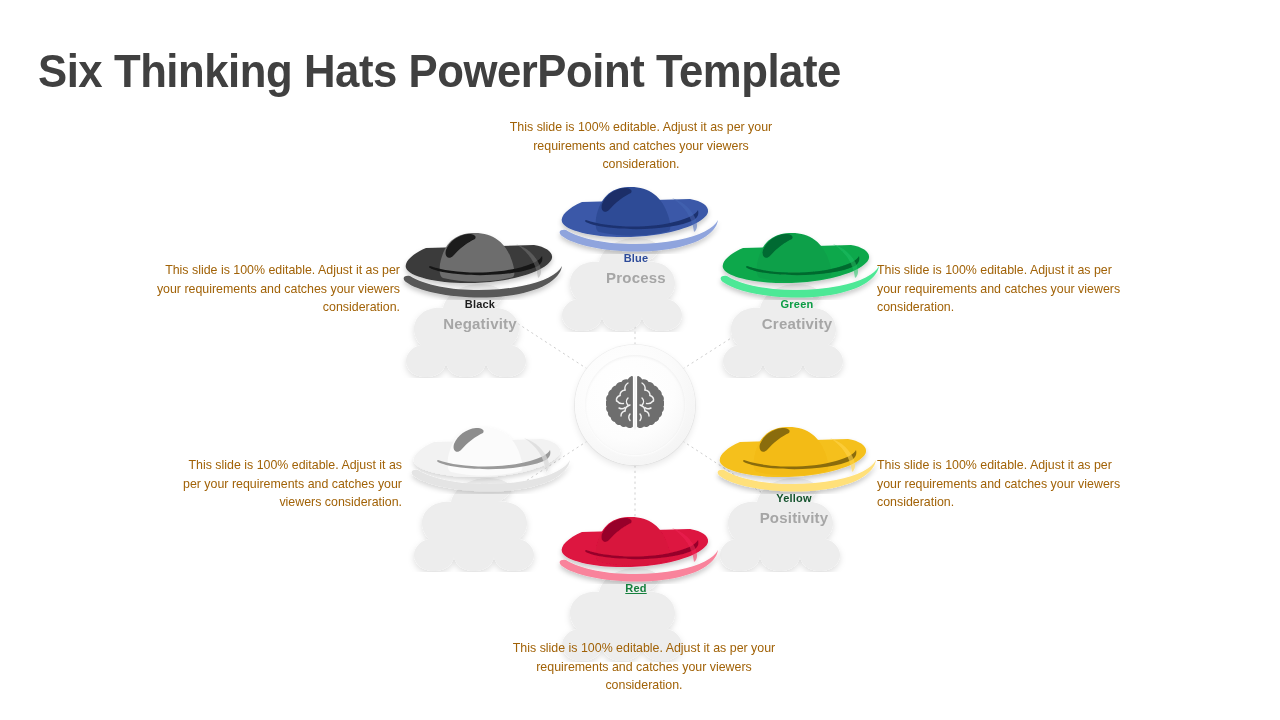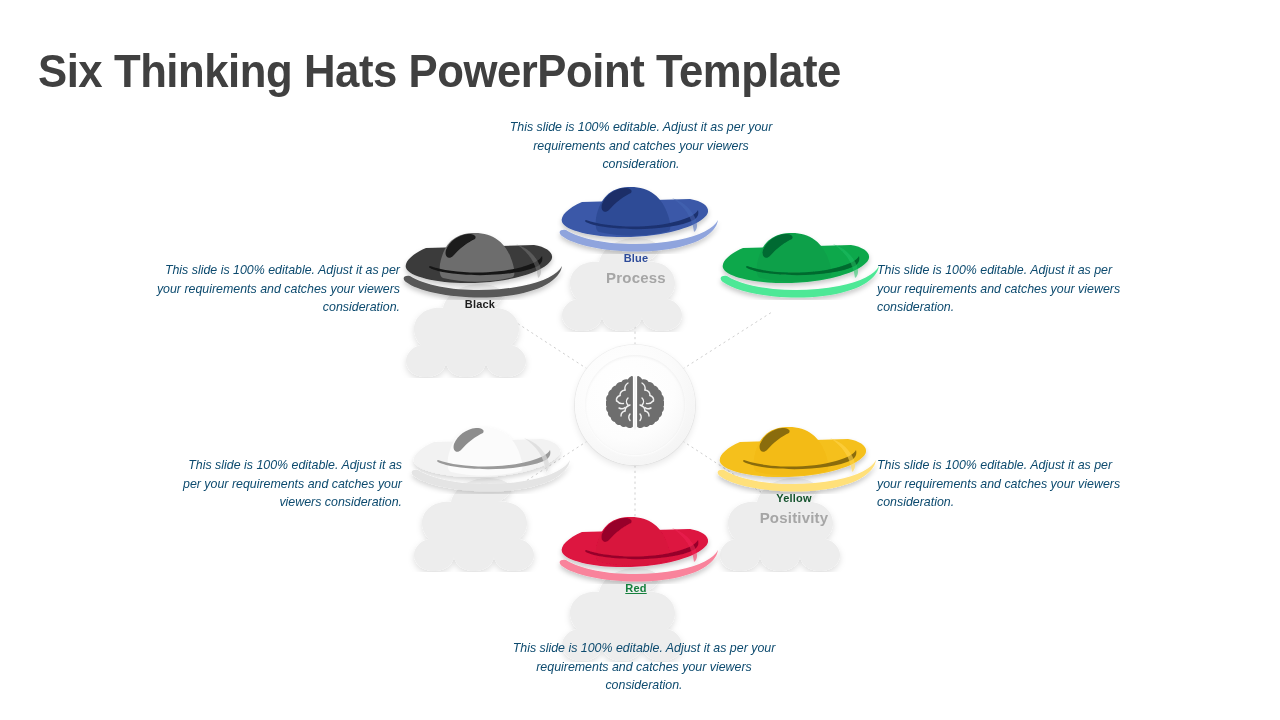--- a/index.html
+++ b/index.html
@@ -16,22 +16,22 @@
     font-size:47px;line-height:58px;font-weight:bold;
     color:#404040;letter-spacing:-0.5px;
     transform:scaleX(0.93);transform-origin:left center;
     white-space:nowrap;
   }
 
   
   .desc{
     position:absolute;
     font-family:"Liberation Sans","DejaVu Sans",sans-serif;
-    font-style:italic;font-size:12.4px;line-height:18.5px;
-    color:#0c4a6e;
+    font-size:12.4px;line-height:18.5px;
+    color:#a16207;
   }
   .desc-top   {left:495px;top:118px;width:292px;text-align:center;}
   .desc-left1 {left:138px;top:261px;width:262px;text-align:right;}
   .desc-left2 {left:170px;top:456px;width:232px;text-align:right;}
   .desc-right1{left:877px;top:261px;width:250px;text-align:left;}
   .desc-right2{left:877px;top:456px;width:250px;text-align:left;}
   .desc-bot   {left:498px;top:639px;width:292px;text-align:center;}
 
   
   .spokes{position:absolute;left:0;top:0;width:1280px;height:720px;}
@@ -118,20 +118,34 @@
           <path fill="#2f4b96" d="M44 36c4-20 14-30 32-31 20-1 34 9 40 28 3 9 3 14 1 16-20 6-50 6-70 1-3-1-4-6-3-14z"></path>
           <path fill="#1b2f68" d="M50 22c4-9 12-15 22-16 6 0 9 2 7 5-7 3-16 10-22 17-4 4-9 1-7-6z"></path>
           <path fill="#1d3270" d="M34 38c22 8 64 9 92 1 11-3 18-7 20-11 1 4 0 7-4 10-20 10-70 12-100 5-7-2-11-4-8-5z"></path>
           <path fill="#4766b5" opacity="0.55" d="M120 16c12 4 20 12 24 22 2 6 1 10-2 12-2-16-10-26-22-34z"></path>
         </g>
       </svg>
     </div>
   </div>
 
   <div class="node" id="node-green">
+    <div class="cloud">
+      <svg width="196" height="98" viewBox="0 0 196 98" xmlns="http://www.w3.org/2000/svg">
+        <defs>
+            <filter id="csg" x="-20%" y="-20%" width="140%" height="150%">
+          <feDropShadow dx="0" dy="3" stdDeviation="3" flood-color="#000" flood-opacity="0.13"></feDropShadow>
+            </filter>
+          </defs>
+        <path filter="url(#csg)" fill="#ededed" d="M98 4c-20 0-34 11-37 24-16-2-29 8-29 21 0 6 3 12 7 16-9 2-15 9-15 16 0 9 9 16 20 16s20-7 20-16c0 9 9 16 20 16s20-7 20-16c0 9 9 16 20 16s20-7 20-16c0-7-6-14-15-16 5-4 8-10 8-16 0-13-13-23-29-21C132 15 118 4 98 4z"></path>
+      </svg>
+      <div class="cloud-text">
+        <div class="c-title" style="color: rgb(10, 156, 67);">Green</div>
+        <div class="c-sub">Creativity</div>
+      </div>
+    </div>
     <div class="hat">
       <svg width="172" height="72" viewBox="0 0 172 72" xmlns="http://www.w3.org/2000/svg">
         <defs>
             <filter id="hsg" x="-15%" y="-15%" width="135%" height="145%">
           <feDropShadow dx="0" dy="3" stdDeviation="2.5" flood-color="#000" flood-opacity="0.22"></feDropShadow>
             </filter>
           </defs>
         <g filter="url(#hsg)">
           <path fill="#4ee896" d="M14 48c22 14 72 18 112 10 22-4 36-12 40-20-2 14-22 26-56 30-40 5-86-3-100-14-4-3-3-7 4-6z"></path>
           <path fill="#0aa84c" d="M30 20c-14 6-22 14-20 20 4 11 48 19 92 13 30-4 52-14 54-23 1-6-6-11-18-13z"></path>
@@ -149,20 +163,21 @@
       <svg width="196" height="98" viewBox="0 0 196 98" xmlns="http://www.w3.org/2000/svg">
         <defs>
             <filter id="csk" x="-20%" y="-20%" width="140%" height="150%">
           <feDropShadow dx="0" dy="3" stdDeviation="3" flood-color="#000" flood-opacity="0.13"></feDropShadow>
             </filter>
           </defs>
         <path filter="url(#csk)" fill="#ededed" d="M98 4c-20 0-34 11-37 24-16-2-29 8-29 21 0 6 3 12 7 16-9 2-15 9-15 16 0 9 9 16 20 16s20-7 20-16c0 9 9 16 20 16s20-7 20-16c0 9 9 16 20 16s20-7 20-16c0-7-6-14-15-16 5-4 8-10 8-16 0-13-13-23-29-21C132 15 118 4 98 4z"></path>
       </svg>
       <div class="cloud-text">
         <div class="c-title" style="color: rgb(29, 29, 29);">Black</div>
+        <div class="c-sub">Negativity</div>
       </div>
     </div>
     <div class="hat">
       <svg width="172" height="72" viewBox="0 0 172 72" xmlns="http://www.w3.org/2000/svg">
         <defs>
             <filter id="hsk" x="-15%" y="-15%" width="135%" height="145%">
           <feDropShadow dx="0" dy="3" stdDeviation="2.5" flood-color="#000" flood-opacity="0.22"></feDropShadow>
             </filter>
           </defs>
         <g filter="url(#hsk)">

